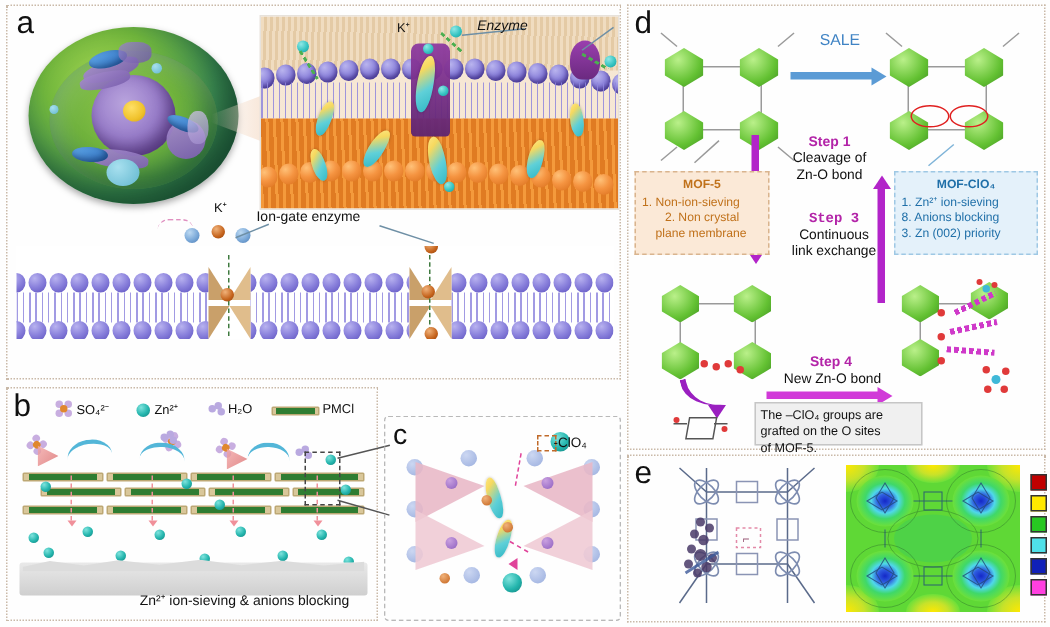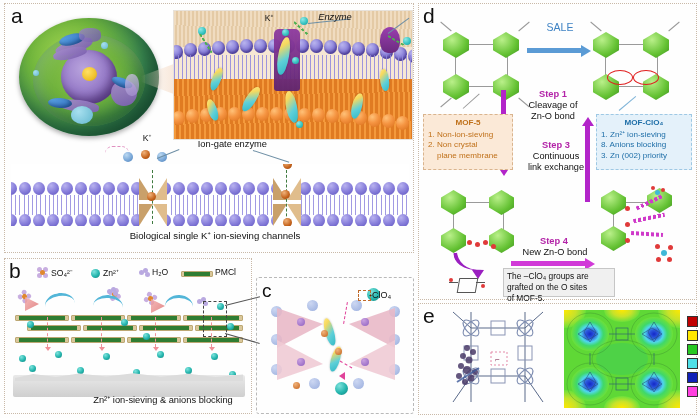--- a/index.html
+++ b/index.html
@@ -303,25 +303,24 @@
       <div class="mion" style="left:136px;top:28px;"></div>
       <div class="mion" style="left:270px;top:26px;"></div>
       <div class="mion" style="left:272px;top:-4px;"></div>
       <div class="mion" style="left:272px;top:54px;"></div>
     </div>
 
     <div class="kionb" style="position:absolute;left:118px;top:148px;"></div>
     <div class="kionb" style="position:absolute;left:152px;top:148px;"></div>
     <div class="mion" style="position:absolute;left:136px;top:146px;"></div>
     <div class="cap" style="left:122px;top:130px;width:40px;font-size:8.6px;">K⁺</div>
-    <div class="cap" style="left:166px;top:135px;width:96px;text-align:right;">Ion-gate enzyme</div>
+    <div class="cap" style="left:166px;top:135px;width:96px;text-align:left;">Ion-gate enzyme</div>
     <div class="lead" style="position:absolute;left:152px;top:154px;width:24px;transform:rotate(-22deg);"></div>
     <div class="lead" style="position:absolute;left:248px;top:146px;width:38px;transform:rotate(18deg);"></div>
     <div style="position:absolute;left:100px;top:142px;width:24px;height:14px;border-top:1px dashed #e090c0;border-radius:50%/80%;"></div>
-    <div class="cap" style="left:60px;top:226px;width:300px;font-size:9.6px;">Biological single  K⁺ ion-sieving channels</div>
   </div>
 
   <div class="panel dotted" id="pb">
     <div class="plabel" style="left:4px;top:0px;">b</div>
 
     <div class="so4" style="left:32px;top:8px;">
       <i style="left:0;top:0"></i>
         <i style="left:6px;top:0"></i>
         <i style="left:0;top:6px"></i>
         <i style="left:6px;top:6px"></i>
@@ -521,34 +520,34 @@
 
     <div class="steplbl" style="left:98px;top:85px;width:72px;">Step 1</div>
     <div class="steptxt" style="left:92px;top:96px;width:84px;">Cleavage of</div>
     <div class="steptxt" style="left:92px;top:107px;width:84px;">Zn-O bond</div>
     <div class="arrowV" style="left:82px;top:86px;height:78px;"></div>
     <div style="position:absolute;left:78.5px;top:163px;width:0;height:0;border-left:6px solid transparent;border-right:6px solid transparent;border-top:9px solid #b224c9;"></div>
 
     <div class="infobox boxmof5" style="left:4px;top:110px;width:90px;height:56px;">
       <b class="boxtitle">MOF-5</b>
       <span style="display:block;">1. Non-ion-sieving</span>
-      <span style="display:block;">2. Non crystal</span>
+      <span style="display:block;text-align:center;">2. Non crystal</span>
       <span style="display:block;white-space:pre;">    plane membrane</span>
     </div>
     <div class="lead" style="position:absolute;left:44px;top:104px;width:22px;transform:rotate(-42deg);background:#999;"></div>
 
     <div class="infobox boxmofc" style="left:177px;top:110px;width:96px;height:56px;">
       <b class="boxtitle">MOF-ClO₄</b>
       <span style="display:block;">1. Zn²⁺ ion-sieving</span>
       <span style="display:block;">8. Anions blocking</span>
       <span style="display:block;">3. Zn (002) priority</span>
     </div>
     <div class="lead" style="position:absolute;left:200px;top:106px;width:22px;transform:rotate(-40deg);background:#7fb4d8;"></div>
 
-    <div class="steplbl" style="left:104px;top:136px;width:66px;">Step 3</div>
+    <div class="steplbl" style="left:104px;top:136px;width:66px;font-family:Liberation Mono, monospace;">Step 3</div>
     <div class="steptxt" style="left:96px;top:147px;width:82px;">Continuous</div>
     <div class="steptxt" style="left:92px;top:158px;width:90px;">link exchange</div>
     <div class="arrowV" style="left:166px;top:122px;height:76px;"></div>
     <div style="position:absolute;left:162.5px;top:113px;width:0;height:0;border-left:6px solid transparent;border-right:6px solid transparent;border-bottom:9px solid #b224c9;"></div>
 
     <div class="mofimg" style="left:16px;top:176px;width:96px;height:90px;">
       <div class="linker" style="left:14px;top:22px;width:58px;"></div>
       <div class="linker" style="left:18px;top:22px;width:1px;height:40px;"></div>
       <div class="linker" style="left:68px;top:22px;width:1px;height:40px;"></div>
       <div class="cluster" style="left:6px;top:10px;">

